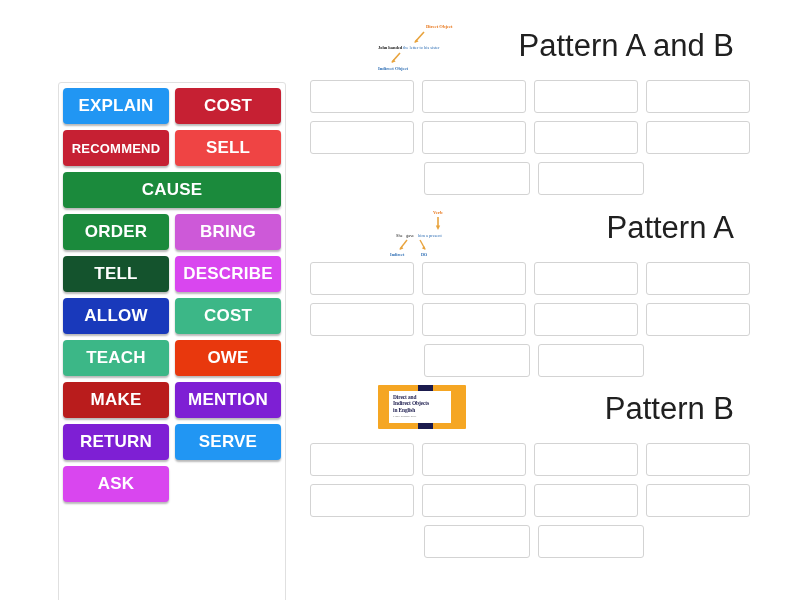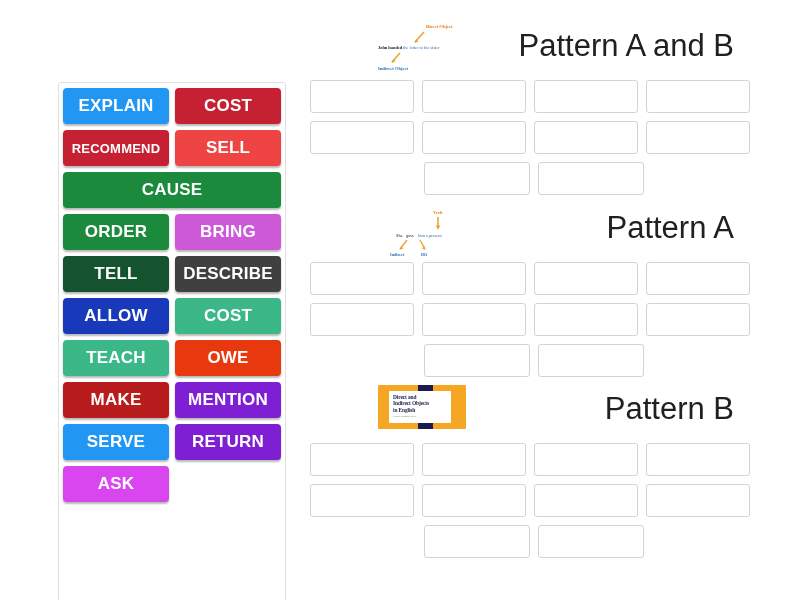--- a/index.html
+++ b/index.html
@@ -164,37 +164,37 @@
     </div>
     <div class="tile-row">
       <div class="tile" style="background: rgb(27, 138, 60);">CAUSE</div>
     </div>
     <div class="tile-row">
       <div class="tile" style="background: rgb(27, 138, 60);">ORDER</div>
       <div class="tile" style="background: rgb(205, 89, 216);">BRING</div>
     </div>
     <div class="tile-row">
       <div class="tile" style="background: #14532d;">TELL</div>
-      <div class="tile" style="background: #404040;">DESCRIBE</div>
+      <div class="tile" style="background: #d946ef;">DESCRIBE</div>
     </div>
     <div class="tile-row">
       <div class="tile" style="background: rgb(25, 57, 187);">ALLOW</div>
       <div class="tile" style="background: rgb(60, 183, 135);">COST</div>
     </div>
     <div class="tile-row">
       <div class="tile" style="background: rgb(60, 183, 135);">TEACH</div>
       <div class="tile" style="background: rgb(232, 56, 13);">OWE</div>
     </div>
     <div class="tile-row">
       <div class="tile" style="background: #b91c1c;">MAKE</div>
       <div class="tile" style="background: rgb(126, 31, 212);">MENTION</div>
     </div>
     <div class="tile-row">
+      <div class="tile" style="background: rgb(126, 31, 212);">RETURN</div>
       <div class="tile" style="background: rgb(33, 150, 243);">SERVE</div>
-      <div class="tile" style="background: rgb(126, 31, 212);">RETURN</div>
     </div>
     <div class="tile-row">
       <div class="tile" style="background: #d946ef;">ASK</div>
       <div class="tile blank"></div>
     </div>
   </div>
 
 <div class="section" id="section-0">
   <div class="section-header">
     <div class="thumb">

